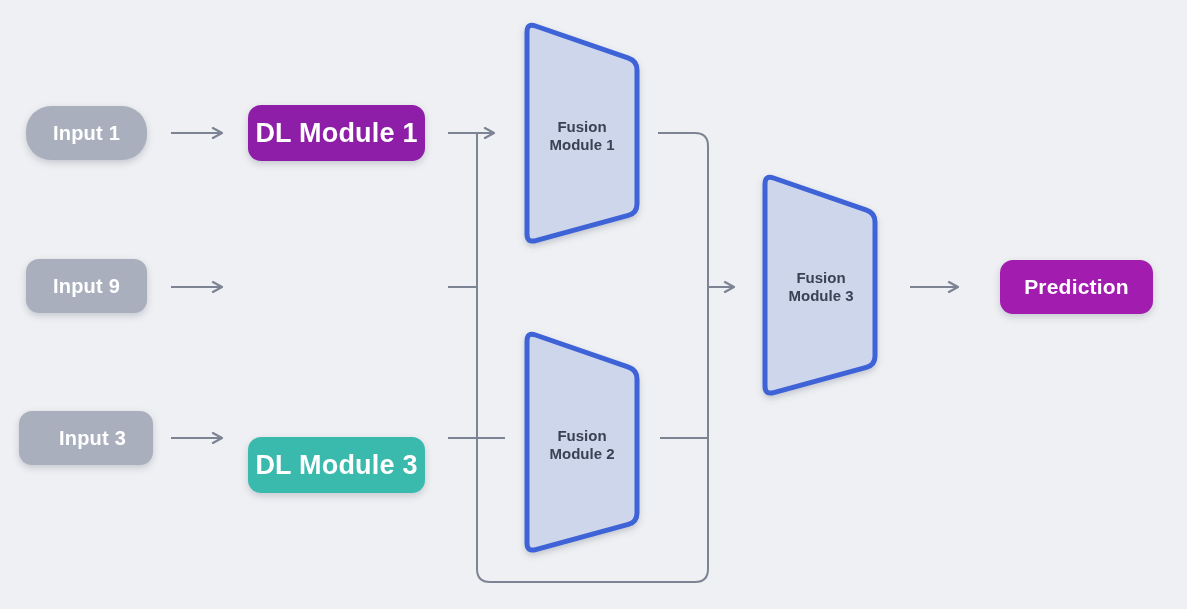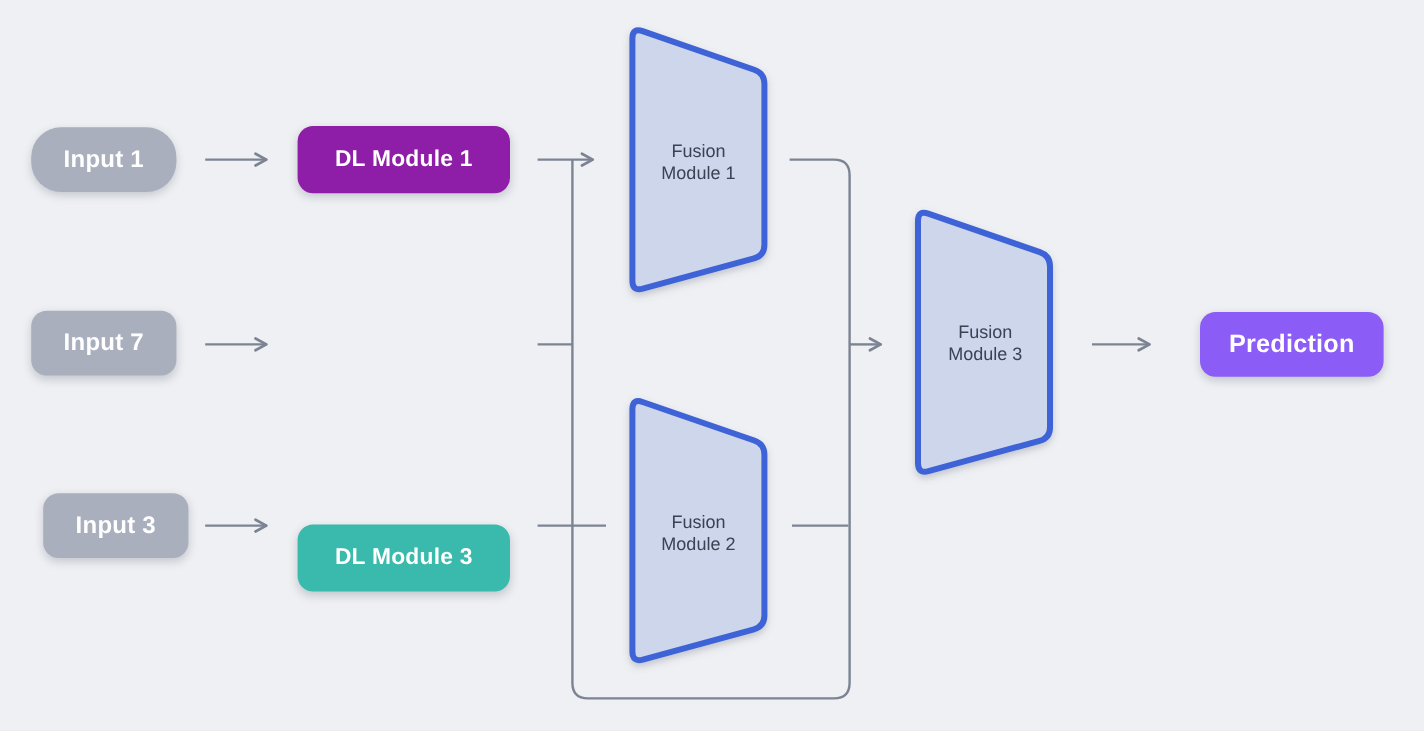--- a/index.html
+++ b/index.html
@@ -25,36 +25,36 @@
     display: flex;
     align-items: center;
     justify-content: center;
     border-radius: 13px;
     color: #ffffff;
     font-weight: bold;
     letter-spacing: 0.2px;
     box-shadow: 0 3px 7px rgba(90,100,120,0.28);
   }
   .input-node  { width: 121px; height: 54px; font-size: 20px; }
-  .dl-node     { width: 177px; height: 56px; font-size: 19px; text-align: center; }
+  .dl-node     { width: 177px; height: 56px; font-size: 27px; text-align: center; }
   .pred-node   { width: 153px; height: 54px; font-size: 21px; }
   .fusion-label {
     position: absolute;
     width: 110px;
     text-align: center;
     font-size: 15px;
-    font-weight: normal;
+    font-weight: bold;
     color: #3A4254;
     white-space: pre-line;
     line-height: 1.2;
   }
   
   #input-1 { left: 26px;  top: 106px; border-radius: 25px; }
   #input-2 { left: 26px;  top: 259px; }
-  #input-3 { left: 36px;  top: 411px; }
+  #input-3 { left: 19px;  top: 411px; padding-left: 13px; }
   #dl-1    { left: 248px; top: 105px; }
   #dl-2    { left: 248px; top: 258px; }
   #dl-3    { left: 248px; top: 410px; margin-top: 27px; }
   #pred    { left: 1000px; top: 260px; }
   #fusion-label-1 { left: 527px; top: 118px; }
   #fusion-label-2 { left: 527px; top: 427px; }
   #fusion-label-3 { left: 766px; top: 269px; }
   .wire { fill: none; stroke-width: 2px; }
   .trapezoid { stroke-width: 5px; stroke-linejoin: round; }
 </style>
@@ -89,37 +89,37 @@
 
     <path class="trapezoid" filter="url(#trap-shadow)" d="M535.5,26 L628.5,58.1 Q637,61 637,70 L637,204 Q637,213 628.3,215.4 L535.7,240.6 Q527,243 527,234 L527,32 Q527,23 535.5,26 Z" fill="#CED6EC" stroke="#3E63D6"></path>
     <path class="trapezoid" filter="url(#trap-shadow)" transform="translate(0,309)" d="M535.5,26 L628.5,58.1 Q637,61 637,70 L637,204 Q637,213 628.3,215.4 L535.7,240.6 Q527,243 527,234 L527,32 Q527,23 535.5,26 Z" fill="#CED6EC" stroke="#3E63D6"></path>
     <path class="trapezoid" filter="url(#trap-shadow)" transform="translate(238,152)" d="M535.5,26 L628.5,58.1 Q637,61 637,70 L637,204 Q637,213 628.3,215.4 L535.7,240.6 Q527,243 527,234 L527,32 Q527,23 535.5,26 Z" fill="#CED6EC" stroke="#3E63D6"></path>
   </svg>
 
   <div class="node input-node" id="input-1" style="background-color: rgb(169, 175, 189);">
     <span>Input 1</span>
   </div>
   <div class="node input-node" id="input-2" style="background-color: rgb(169, 175, 189);">
-    <span>Input 7</span>
+    <span>Input 9</span>
   </div>
   <div class="node input-node" id="input-3" style="background-color: rgb(169, 175, 189);">
     <span>Input 3</span>
   </div>
 
   <div class="node dl-node" id="dl-1" style="background-color: rgb(142, 30, 167);">
     <span>DL Module 1</span>
   </div>
   <div class="node dl-node" id="dl-3" style="background-color: rgb(58, 186, 173);">
     <span>DL Module 3</span>
   </div>
 
   <div class="fusion-label" id="fusion-label-1" style="color: rgb(58, 66, 84);">Fusion
 Module 1</div>
   <div class="fusion-label" id="fusion-label-2" style="color: rgb(58, 66, 84);">Fusion
 Module 2</div>
   <div class="fusion-label" id="fusion-label-3" style="color: rgb(58, 66, 84);">Fusion
 Module 3</div>
 
-  <div class="node pred-node" id="pred" style="background-color: #8b5cf6;">
+  <div class="node pred-node" id="pred" style="background-color: #a21caf;">
     <span>Prediction</span>
   </div>
 
 </div>
 
 </body></html>

